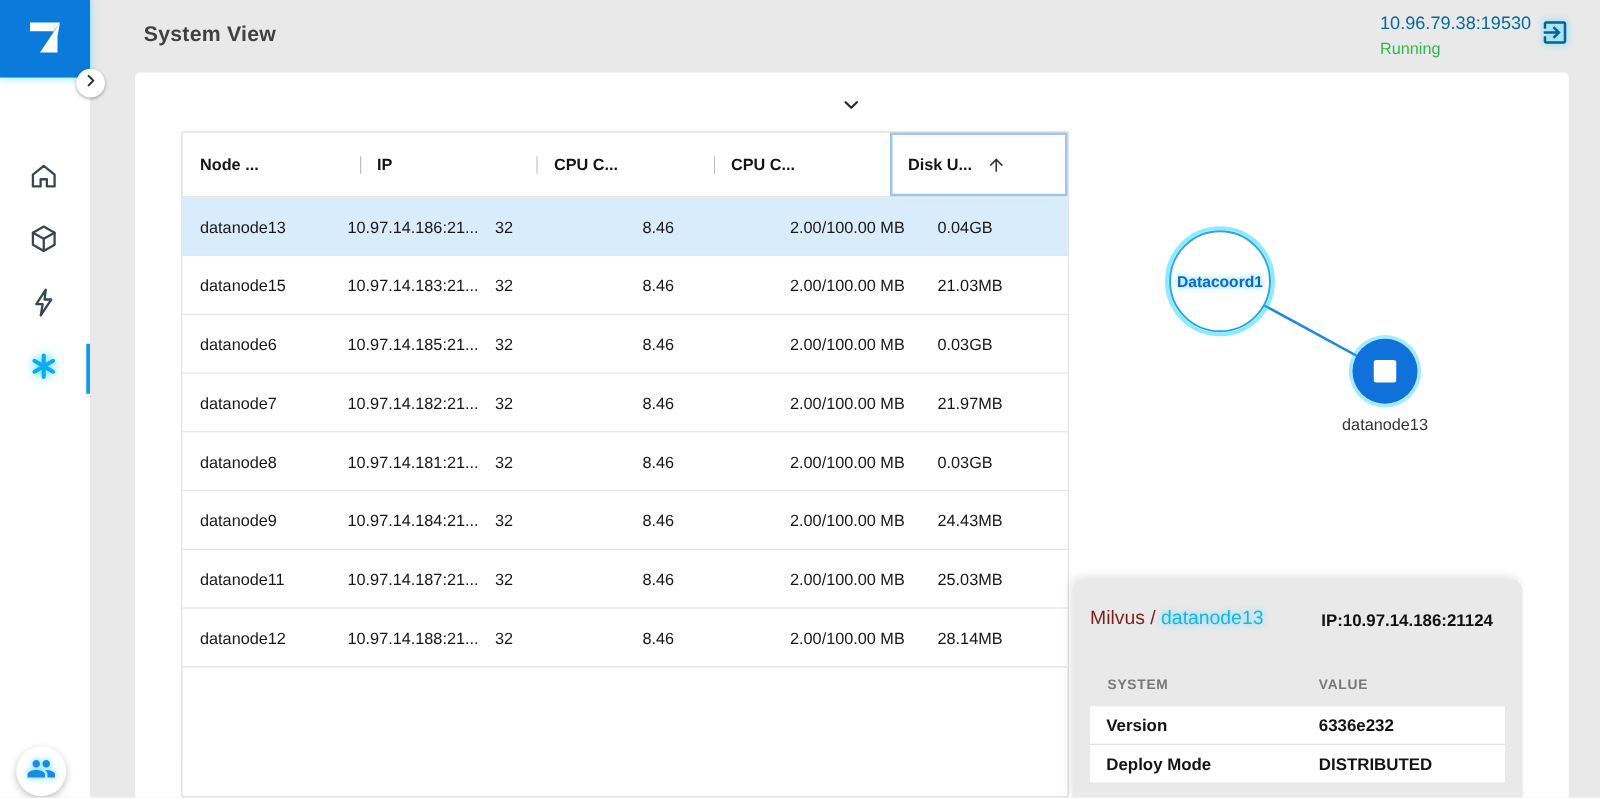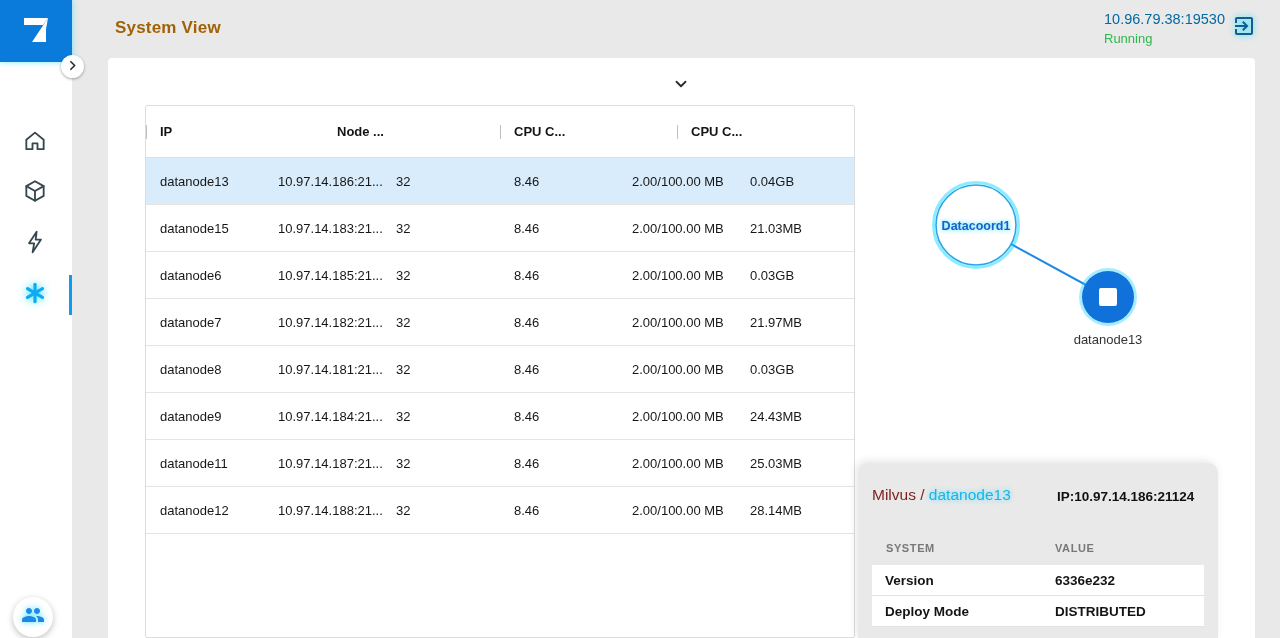--- a/index.html
+++ b/index.html
@@ -19,21 +19,21 @@
     box-shadow:0 0 6px rgba(0,215,255,.55);
   }
   .collapse-toggle {
     position:absolute; left:61px; top:55px; width:23px; height:23px;
     border-radius:50%; background:#fff; z-index:7;
     box-shadow:0 1px 3px rgba(0,0,0,.35);
     display:flex; align-items:center; justify-content:center; cursor:pointer;
   }
   .page-title {
     position:absolute; left:115px; top:0; height:56px; line-height:56px;
-    font-size:17px; font-weight:700; color:#a16207; letter-spacing:.2px;
+    font-size:17px; font-weight:700; color:#404040; letter-spacing:.2px;
   }
   .conn-block { position:absolute; left:1104px; top:10px; line-height:1.35; }
   .conn-address { font-size:14.5px; font-weight:500; color:#0369a1; }
   .conn-status { font-size:13px; font-weight:500; color:#2eb84b; }
   .exit-btn {
     position:absolute; left:1231px; top:15px; width:26px; height:26px;
     display:flex; align-items:center; justify-content:center; cursor:pointer;
   }
   .exit-btn svg { filter:drop-shadow(0 0 3px rgba(0,220,255,.85)); }
 
@@ -206,31 +206,39 @@
   <div class="card-collapse-btn">
     <span>
       <svg width="18" height="18" viewBox="0 0 24 24" fill="none" stroke="#2b2b2b" stroke-width="2.4" stroke-linecap="round" stroke-linejoin="round">
           <polyline points="6 9 12 15 18 9"></polyline>
         </svg>
     </span>
   </div>
 
   <div class="table">
     <div class="thead">
+      <div class="th">
+        <span>Node ...</span>
+      </div>
       <div class="th sep">
         <span>IP</span>
       </div>
-      <div class="th">
-        <span>Node ...</span>
-      </div>
       <div class="th sep">
         <span>CPU C...</span>
       </div>
       <div class="th sep">
         <span>CPU C...</span>
+      </div>
+      <div class="th th-disk">
+        <span>Disk U...</span>
+        <span class="sort-arrow">
+          <svg width="16" height="16" viewBox="0 0 24 24" fill="#3a3a3a">
+              <path d="M4 12l1.41 1.41L11 7.83V20h2V7.83l5.58 5.59L20 12l-8-8-8 8z"></path>
+            </svg>
+        </span>
       </div>
     </div>
 
     <div class="tr selected">
       <div class="td">datanode13</div>
       <div class="td">10.97.14.186:21...</div>
       <div class="td">32</div>
       <div class="td">8.46</div>
       <div class="td">2.00/100.00 MB</div>
       <div class="td">0.04GB</div>

